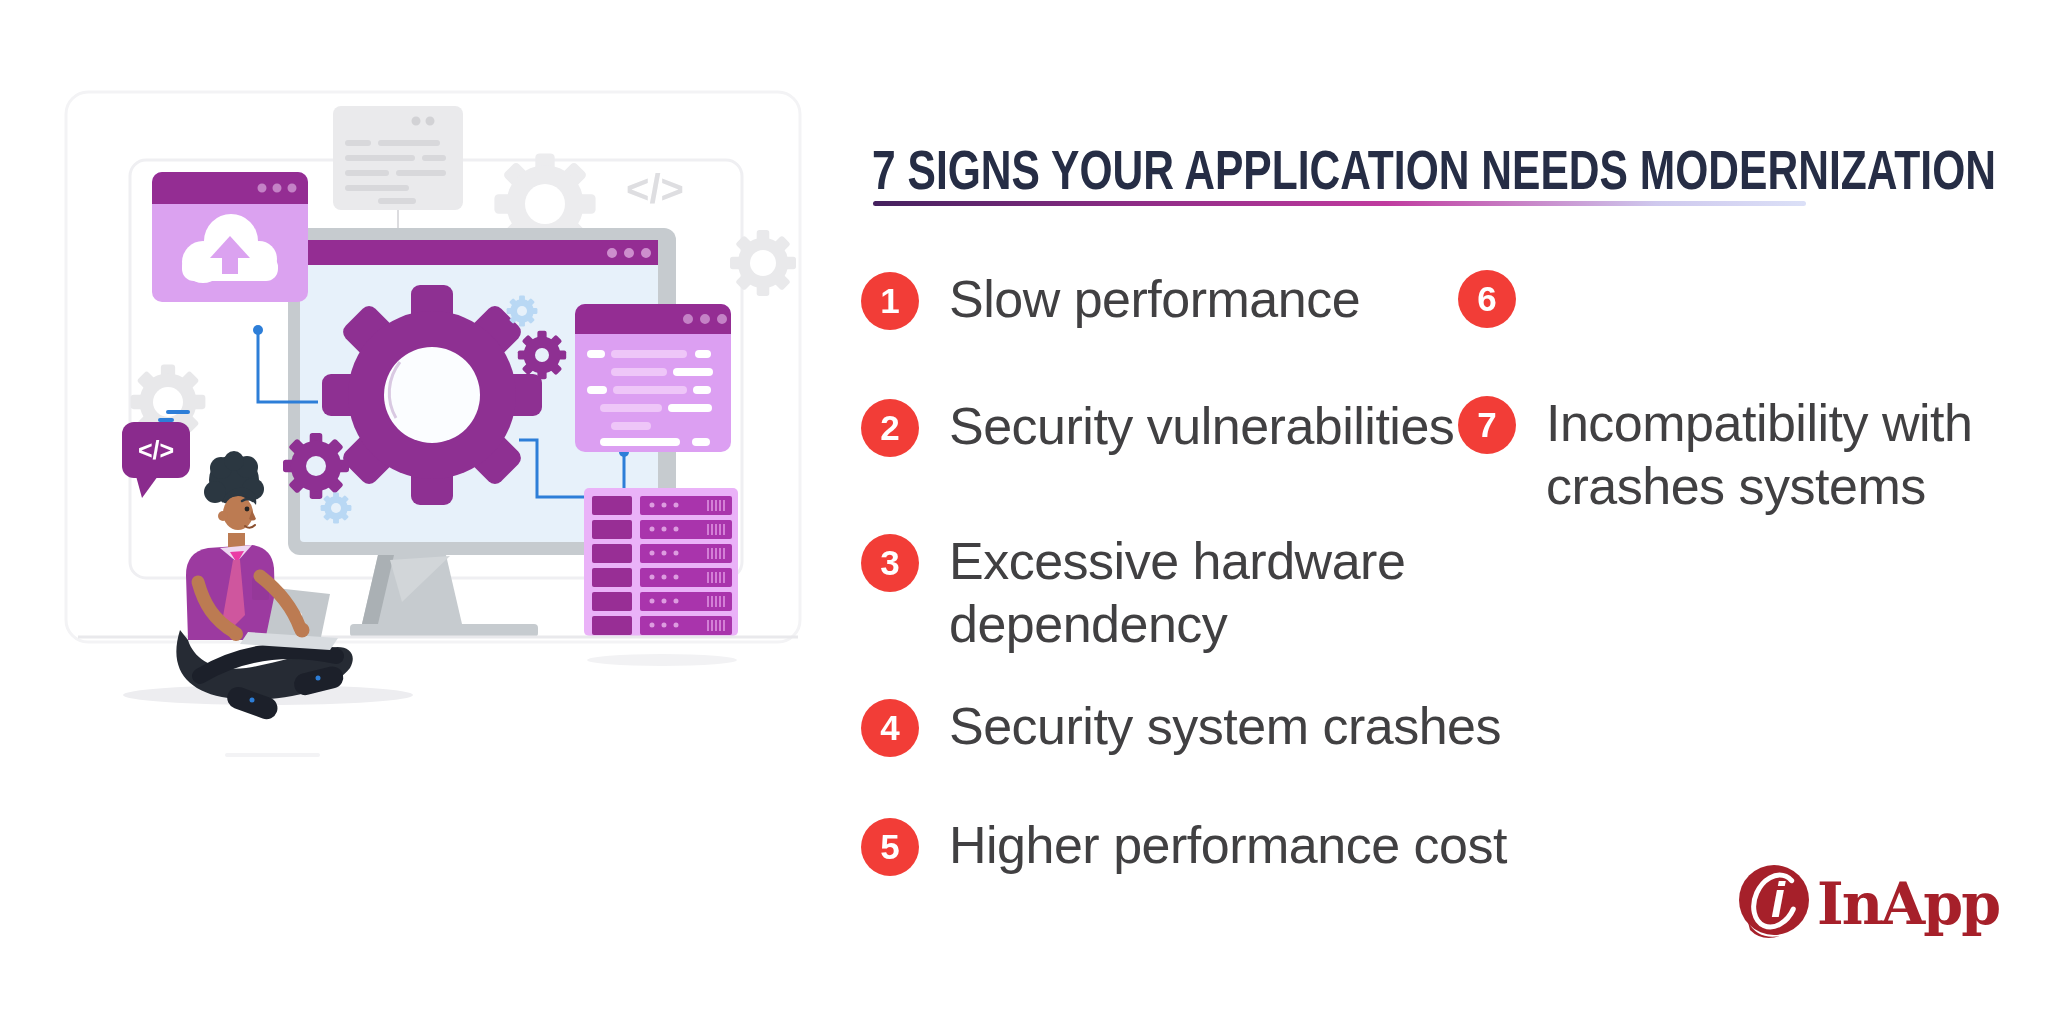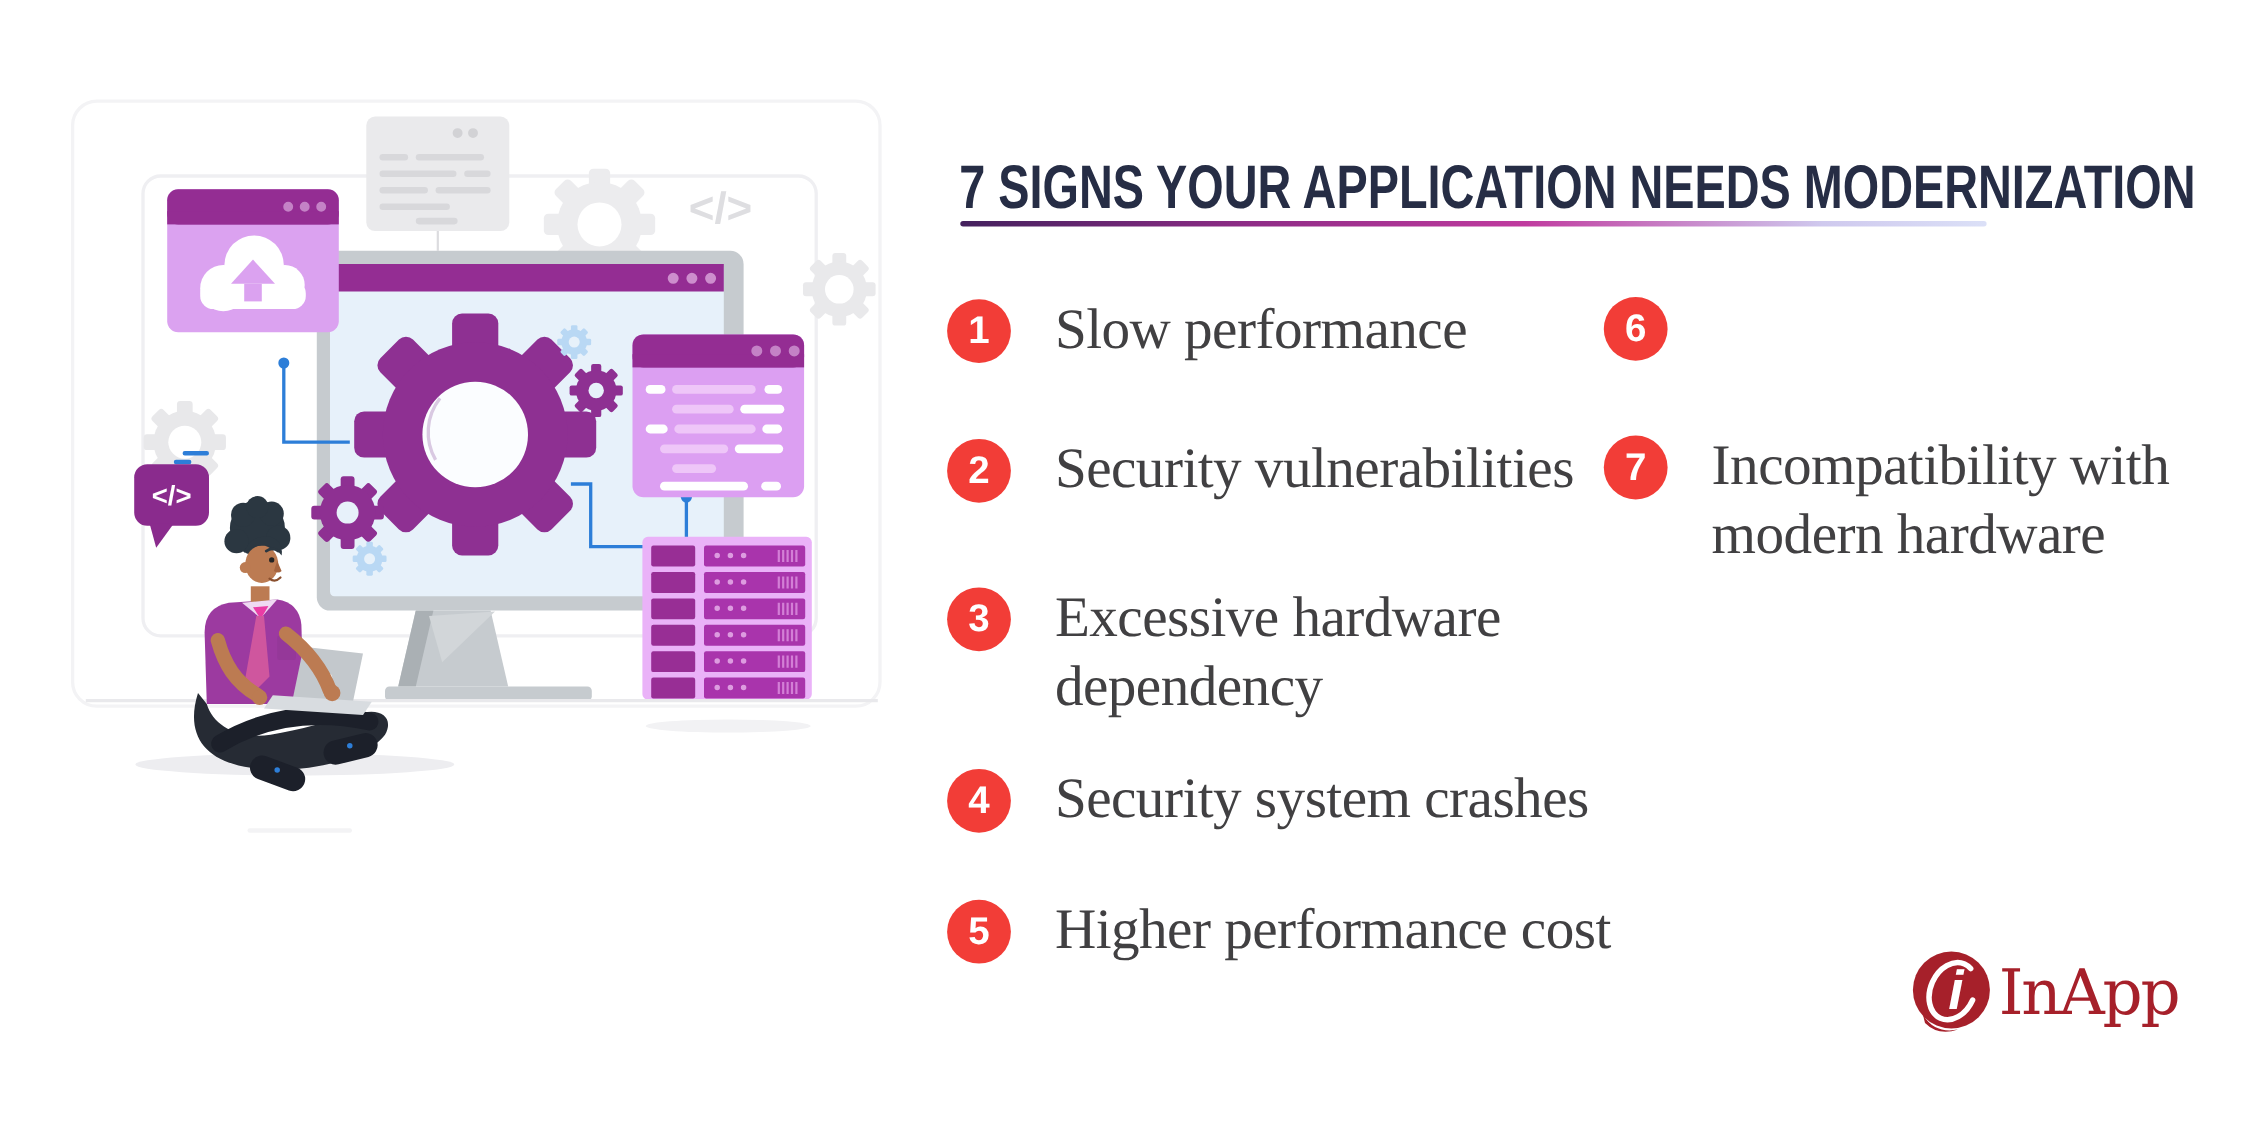--- a/index.html
+++ b/index.html
@@ -18,27 +18,27 @@
     background:linear-gradient(90deg,#44215e 0%,#8e2c86 28%,#c03b9f 55%,#cfc9ee 84%,#dbe0f7 100%);
   }
   .item{position:absolute;display:flex;align-items:flex-start;}
   .badge{
     flex:0 0 58px;width:58px;height:58px;border-radius:50%;
     background:#f23d37;color:#ffffff;
     display:flex;align-items:center;justify-content:center;
     font-size:35px;font-weight:bold;
   }
   .label{
-    margin-left:40px;margin-top:-4px;
+    margin-left:30px;margin-top:-4px;
     font-size:52px;line-height:63px;color:#414042;
-    letter-spacing:-0.5px;white-space:pre-line;font-family:Liberation Serif, serif;
+    letter-spacing:-0.5px;white-space:pre-line;
   }
   .logo{position:absolute;left:1736px;top:862px;display:flex;align-items:center;}
   .logo-text{
-    font-family:"DejaVu Serif",serif;font-weight:normal;font-size:57px;
+    font-family:"DejaVu Serif",serif;font-weight:bold;font-size:57px;
     color:#a6202a;letter-spacing:-2px;margin-left:5px;margin-top:2px;
   }
   svg text{font-family:"Liberation Sans",sans-serif;}
 </style>
 </head>
 <body>
 
 <svg width="820" height="780" viewBox="0 0 820 780" style="position:absolute;left:0;top:0;">
   <defs>
     <g id="gear8">
@@ -278,21 +278,21 @@
 <div class="item" style="left:861px;top:818px;">
   <div class="badge">5</div>
   <div class="label">Higher performance cost</div>
 </div>
 <div class="item" style="left:1458px;top:270px;">
   <div class="badge">6</div>
 </div>
 <div class="item" style="left:1458px;top:396px;">
   <div class="badge">7</div>
   <div class="label">Incompatibility with
-modern hardware</div>
+crashes systems</div>
 </div>
 
 <div class="logo">
   <svg width="76" height="80" viewBox="0 0 76 80">
     <circle cx="38" cy="38" r="35" fill="#a6202a"></circle>
     <path d="M12,60 Q22,78 44,74 Q26,80 14,68 Z" fill="#a6202a"></path>
     <ellipse cx="39" cy="39" rx="20" ry="27" fill="none" stroke="#ffffff" stroke-width="5" transform="rotate(24 39 39)" stroke-dasharray="118 32" stroke-linecap="round"></ellipse>
     <text x="42" y="55" text-anchor="middle" font-size="50" font-style="italic" font-weight="bold" font-family="DejaVu Serif, serif" fill="#ffffff">i</text>
   </svg>
   <span class="logo-text">InApp</span>

